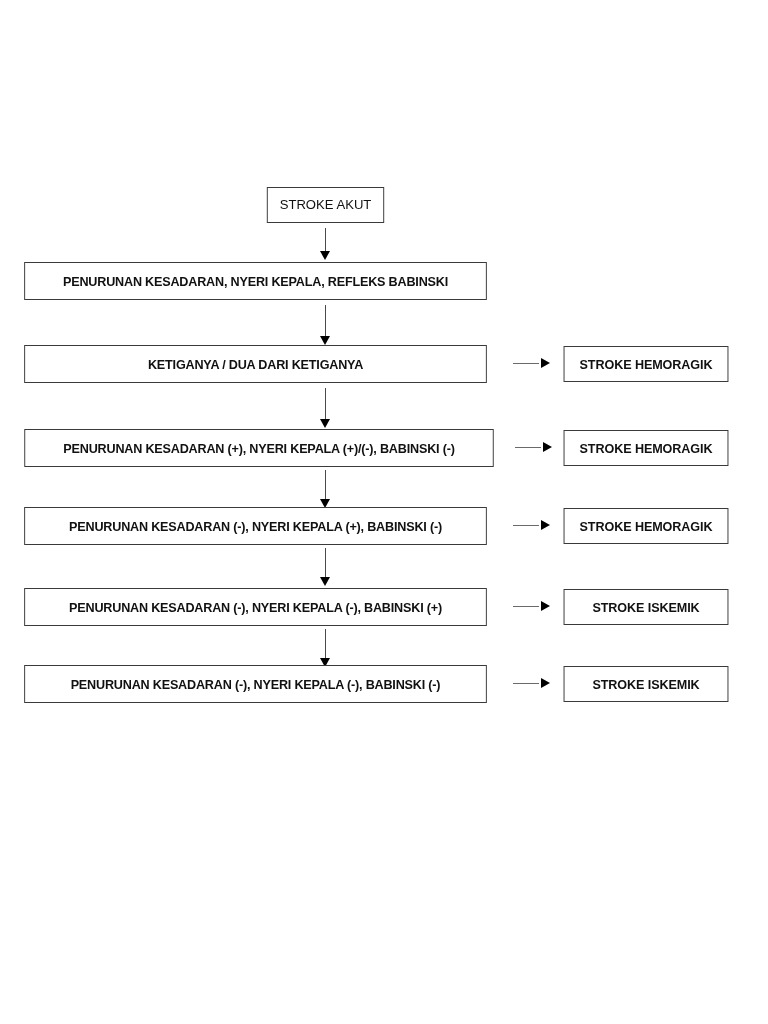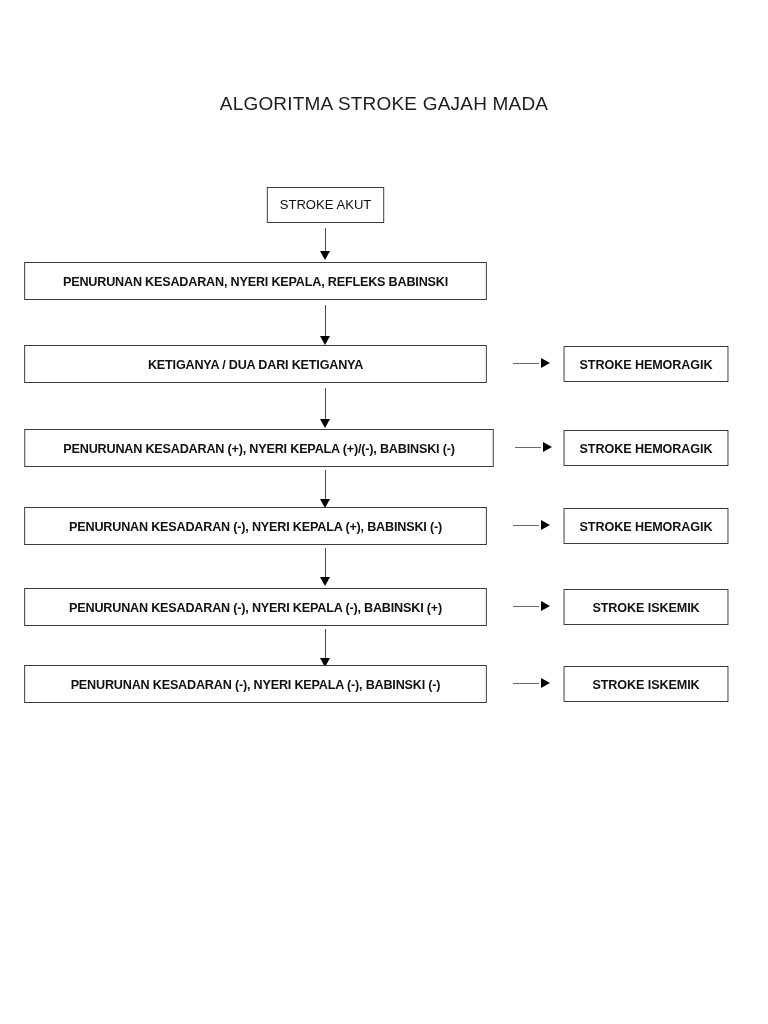--- a/index.html
+++ b/index.html
@@ -128,21 +128,20 @@
     border-top: 5.5px solid transparent;
     border-bottom: 5.5px solid transparent;
     border-left: 9px solid #000000;
   }
 </style>
 </head>
 <body>
 
 <div id="page">
 
-  <div class="title">ALGORITMA STROKE GAJAH MADA</div>
 
   <div class="box start">
     <span class="box-inner">STROKE AKUT</span>
   </div>
 
   <div class="vconn" style="top:228px; height:32px;">
     <div class="stem" style="height:23px;"></div>
     <div class="head" style="top:23px;"></div>
   </div>
 

